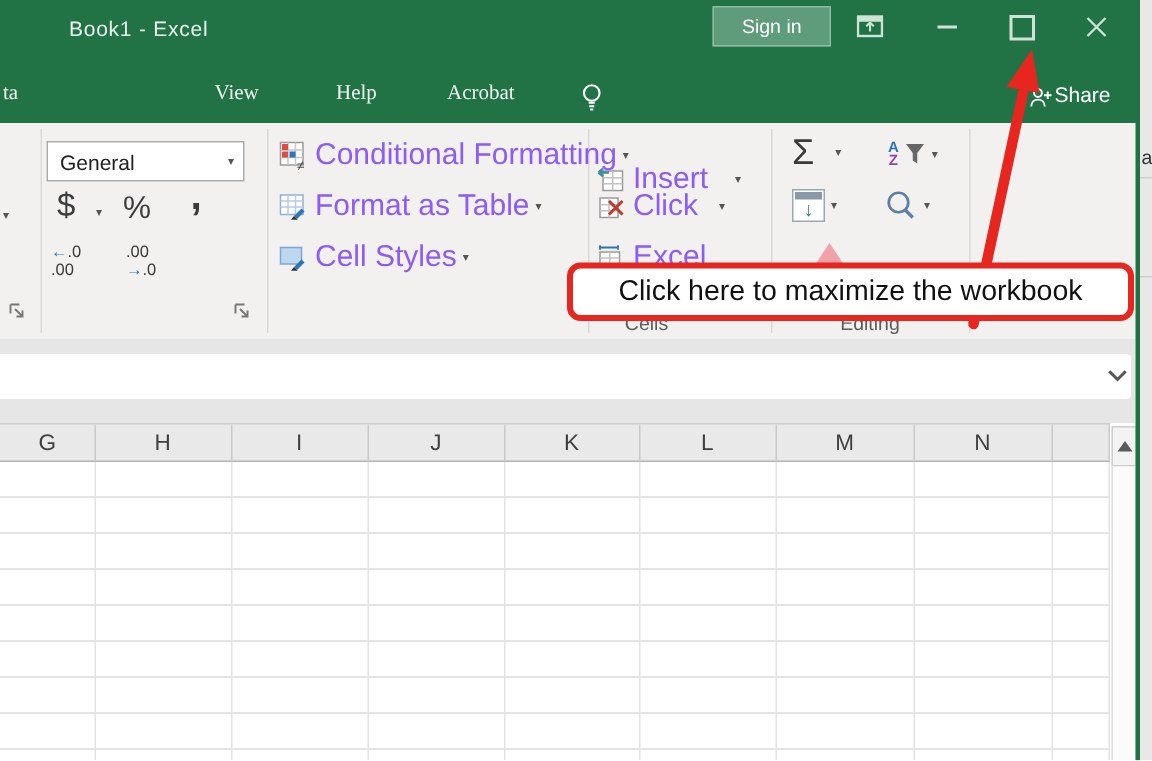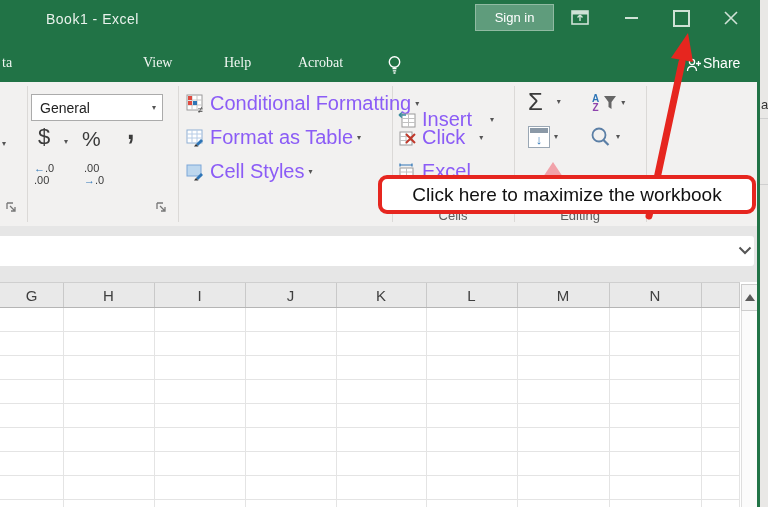--- a/index.html
+++ b/index.html
@@ -213,21 +213,21 @@
       <span class="caret" style="margin-left:10px;">▾</span>
     </div>
     <div class="ribbon-row" style="left:398px;top:78px;">
       <svg width="20" height="20" viewBox="0 0 20 20">
         <path d="M2 3 h12 M2 1.5 v3 M14 1.5 v3 M4 3 l-1.5 0 M5 3 l8-0" stroke="#2e75b6" stroke-width="1.2" fill="none"></path>
         <rect x="2" y="6" width="13" height="12" fill="#fff" stroke="#9a9a9a"></rect>
         <path d="M2 10 h13 M2 14 h13 M8.5 6 v12" stroke="#c2c2c2"></path>
       </svg>
       <span class="rbtn-text">Excel</span>
     </div>
-    <div class="grp-label" style="left:392px;width:122px;">Cells</div>
+    <div class="grp-label" style="left:370px;width:122px;">Cells</div>
 
     <div class="ribbon-row" style="left:528px;top:8px;">
       <span class="sigma">Σ</span>
       <span class="caret" style="margin-left:10px;">▾</span>
     </div>
     <div class="ribbon-row" style="left:592px;top:12px;">
       <span class="az">
         <span class="a">A</span>
         <span class="z">Z</span>
       </span>

